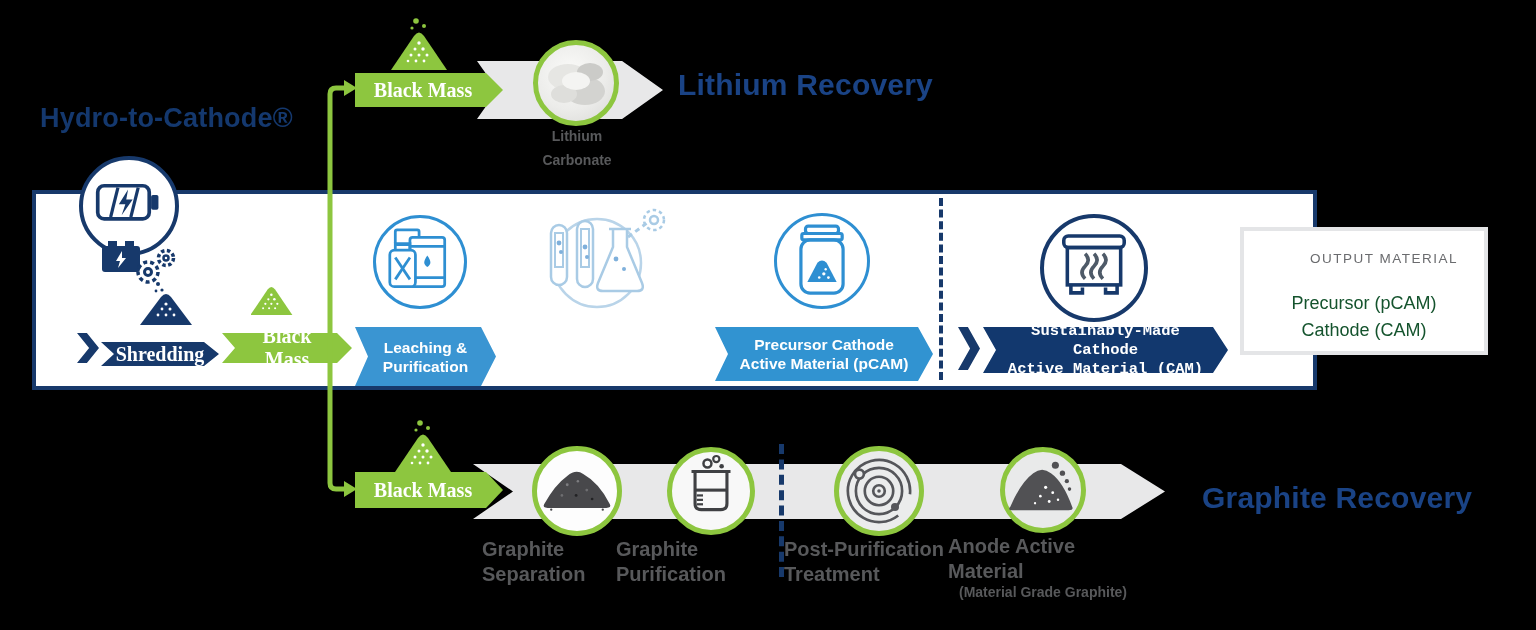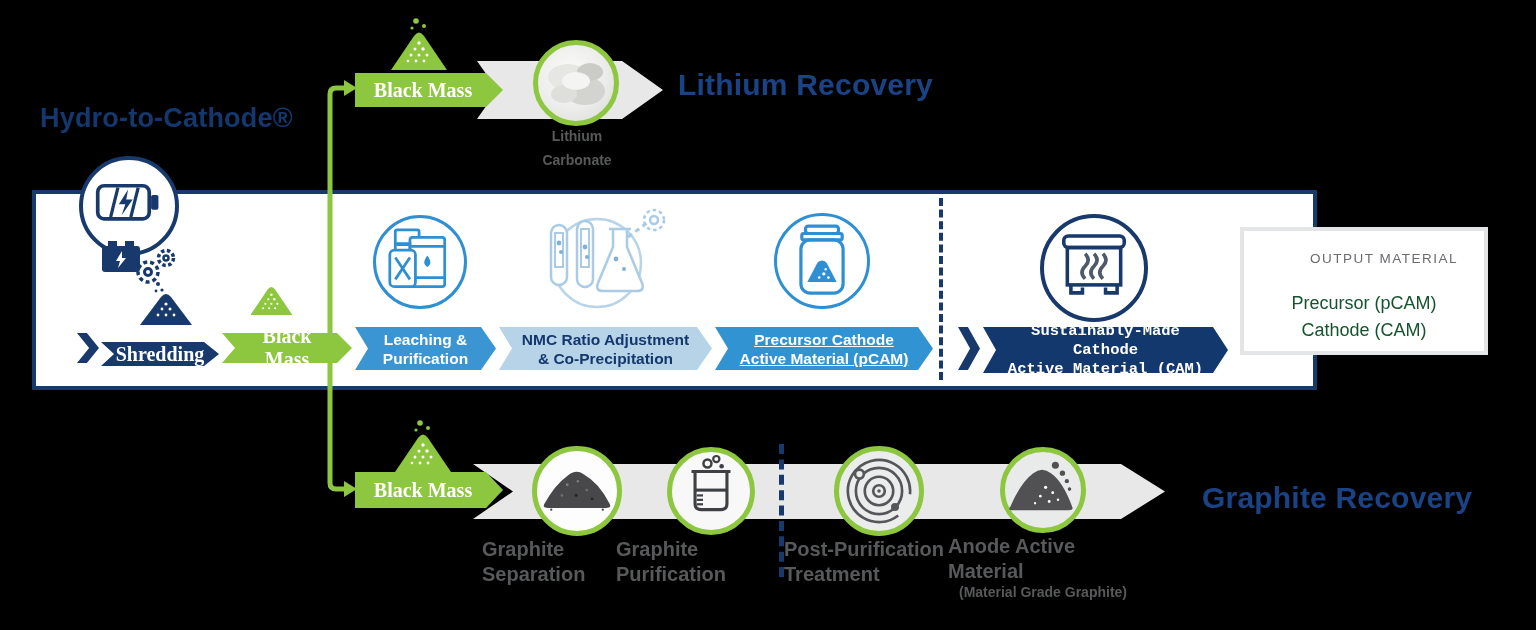--- a/index.html
+++ b/index.html
@@ -21,23 +21,23 @@
   .banner{display:flex;flex-direction:column;align-items:center;justify-content:center;
           text-align:center;font-weight:bold;color:#fff;z-index:2;box-sizing:border-box;}
   .clip-both{clip-path:polygon(0 0,calc(100% - 15px) 0,100% 50%,calc(100% - 15px) 100%,0 100%,13px 50%);padding:0 16px 0 16px;}
   .clip-tip {clip-path:polygon(0 0,calc(100% - 17px) 0,100% 50%,calc(100% - 17px) 100%,0 100%);padding-right:12px;}
   .frag{clip-path:polygon(0 0,45% 0,100% 50%,45% 100%,0 100%,55% 50%);background:#17396B;z-index:2;}
   .single{font-size:20px;font-family:Liberation Serif, serif;}
   .multi{font-size:15.5px;line-height:19px;}
 
   .bn-shred {left:101px;top:342px;width:118px;height:24px;background:#17396B;}
   .bn-bm-mid{left:222px;top:333px;width:130px;height:30px;background:#8DC63F;}
-  .bn-leach {left:355px;top:327px;width:141px;height:43px;background:#3A95D2;}
+  .bn-leach {left:355px;top:327px;width:141px;height:59px;background:#3A95D2;}
   .bn-nmc   {left:499px;top:327px;width:213px;height:43px;background:#B7D3E7;color:#14386E;}
-  .bn-pcam  {left:715px;top:327px;width:218px;height:43px;background:#3193D1;text-decoration:underline;}
+  .bn-pcam  {left:715px;top:327px;width:218px;height:54px;background:#3193D1;}
   .bn-cam   {left:983px;top:327px;width:245px;height:46px;background:#12386E;font-family:Liberation Mono, monospace;}
   .frag1{left:77px;top:333px;width:22px;height:30px;}
   .frag2{left:958px;top:327px;width:22px;height:43px;}
 
   .bn-bm-top{left:355px;top:73px;width:148px;height:34px;background:#8DC63F;}
   .bn-bm-bot{left:355px;top:472px;width:148px;height:36px;background:#8DC63F;}
 
   
   .gray-top{left:477px;top:61px;width:186px;height:58px;background:#E8E8E9;
             clip-path:polygon(0 0,78% 0,100% 50%,78% 100%,0 100%,11% 50%);z-index:0;}
@@ -169,22 +169,20 @@
 
   <div class="abs frag frag1"></div>
   <div class="abs banner single clip-both bn-shred">
     <span>Shredding</span>
   </div>
   <div class="abs banner single clip-both bn-bm-mid">
     <span>Black Mass</span>
   </div>
   <div class="abs banner multi clip-both bn-leach prewrap">Leaching &amp;
 Purification</div>
-  <div class="abs banner multi clip-both bn-nmc prewrap">NMC Ratio Adjustment
-&amp; Co-Precipitation</div>
   <div class="abs banner multi clip-both bn-pcam prewrap">Precursor Cathode
 Active Material (pCAM)</div>
   <div class="abs frag frag2"></div>
   <div class="abs banner multi clip-both bn-cam prewrap">Sustainably-Made Cathode
 Active Material (CAM)</div>
 
   <div class="abs ring c-leach">
     <svg width="86" height="86" viewBox="0 0 94 94">
       <rect x="20" y="12" width="26" height="16" rx="2" fill="none" stroke="#2E8FD2" stroke-width="3"></rect>
       <rect x="36" y="20" width="38" height="54" rx="3" fill="#fff" stroke="#2E8FD2" stroke-width="3"></rect>

